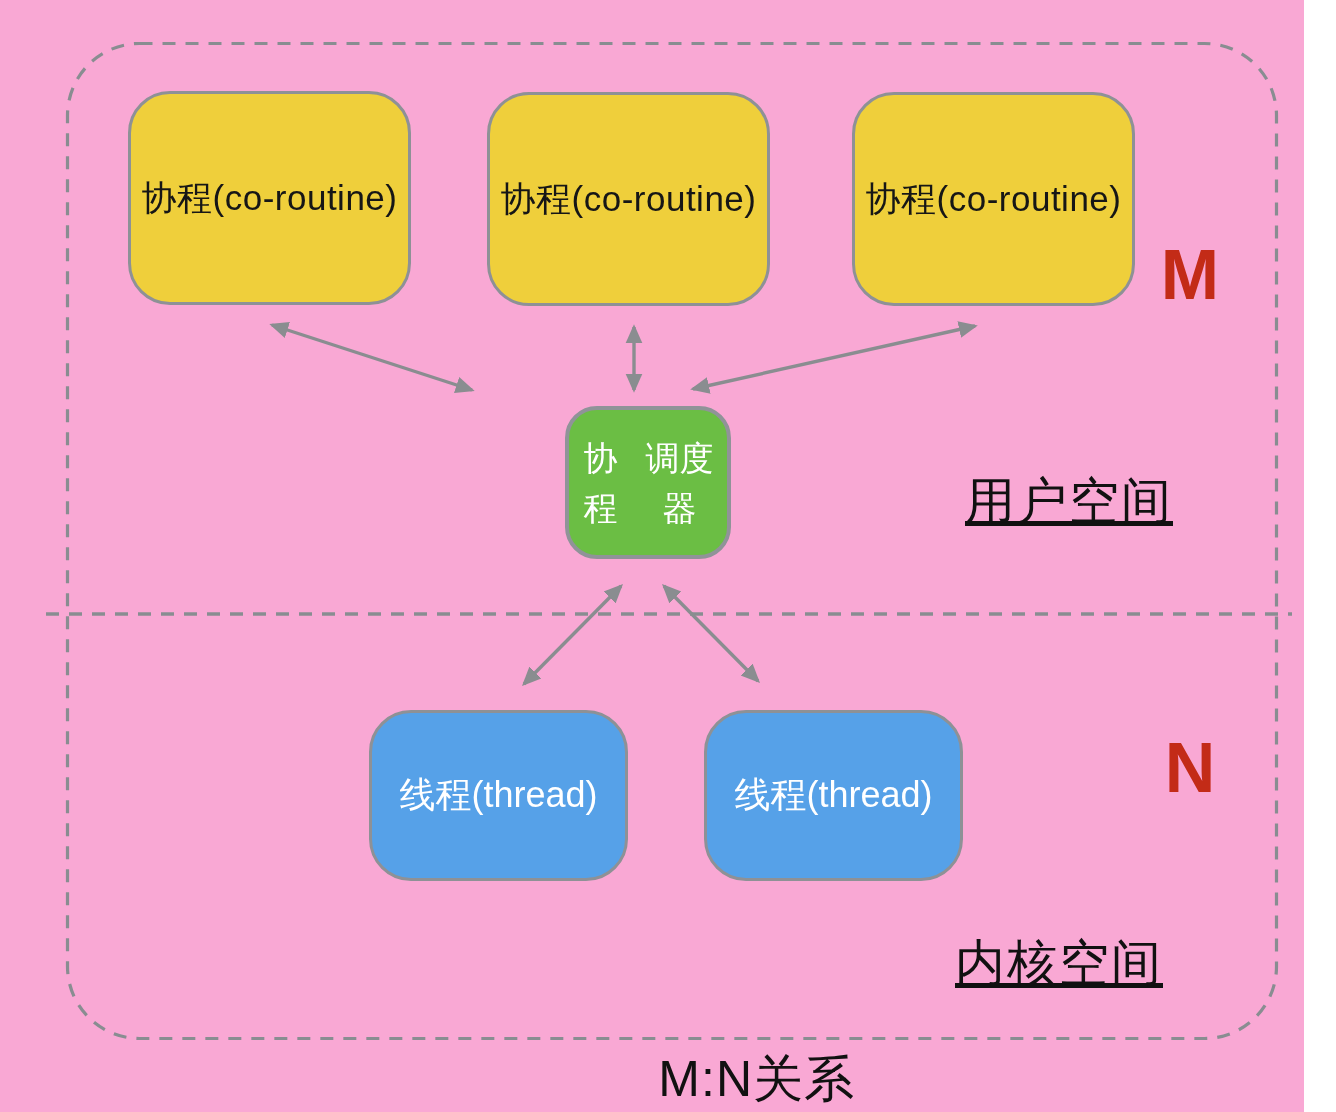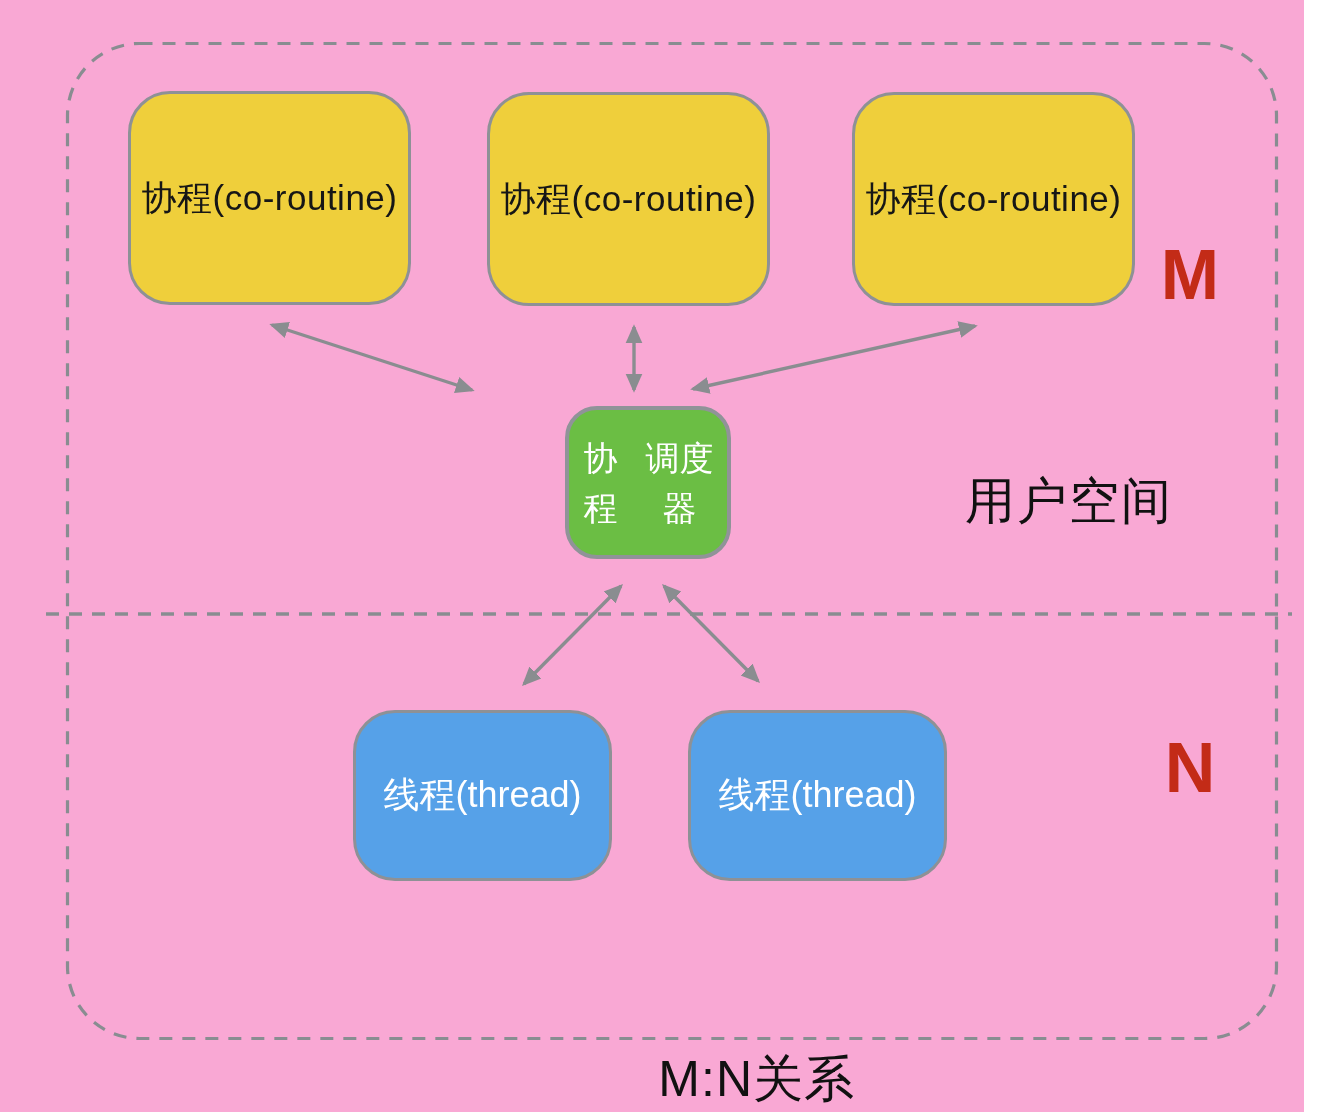--- a/index.html
+++ b/index.html
@@ -58,29 +58,31 @@
     line-height: 50px;
   }
   .thread {
     width: 259px;
     height: 171px;
     background: #56A1E8;
     border: 3px solid #8E9196;
     border-radius: 42px;
     color: #ffffff;
     font-size: 36px;
+    margin-left: 16px;
   }
   .t1 { left: 353px; top: 710px; }
   .t2 { left: 688px; top: 710px; }
   .space-label {
     position: absolute;
     color: #111111;
     font-size: 50px;
     letter-spacing: 2px;
     white-space: nowrap;
+    text-decoration: underline;
   }
   .user-space   { left: 965px; top: 468px; }
   .kernel-space { left: 955px; top: 930px; }
   .count-label {
     position: absolute;
     width: 80px;
     text-align: center;
     color: #C32B17;
     font-size: 70px;
     font-weight: bold;
@@ -140,19 +142,20 @@
   </div>
 
   <div class="node thread t1">
     <span>线程(thread)</span>
   </div>
   <div class="node thread t2">
     <span>线程(thread)</span>
   </div>
 
   <div class="space-label user-space">用户空间</div>
+  <div class="space-label kernel-space">内核空间</div>
 
   <div class="count-label m-label">M</div>
   <div class="count-label n-label">N</div>
 
   <div class="caption">M:N关系</div>
 
 </div>
 
 </body></html>

